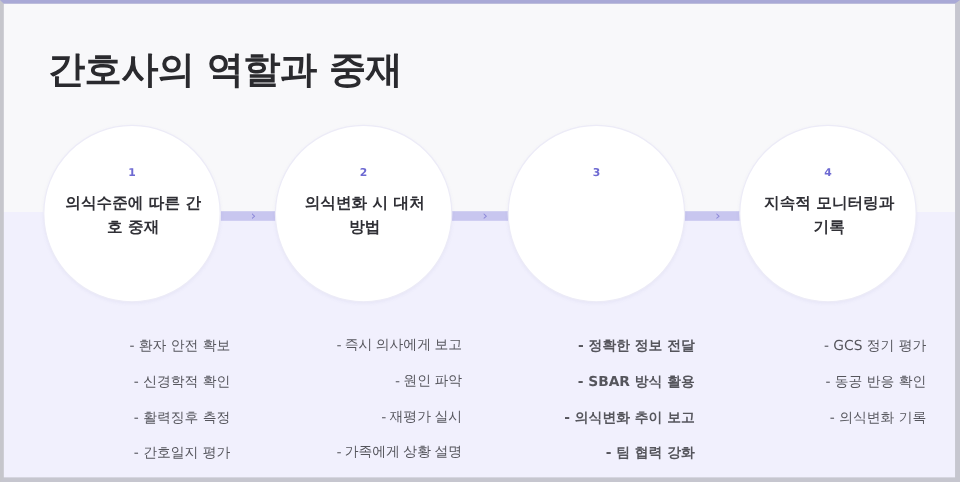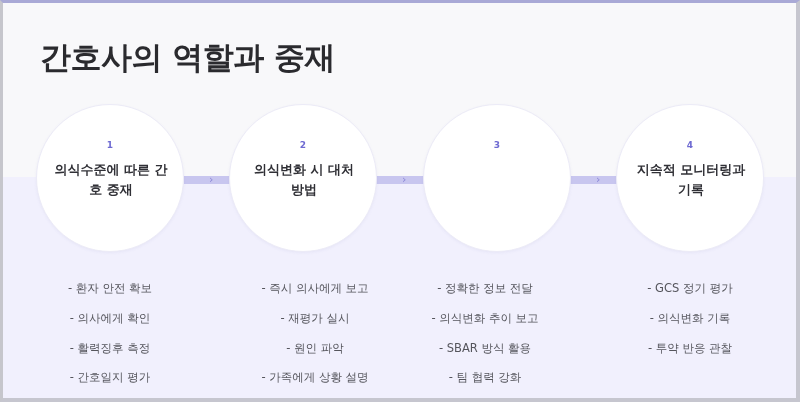--- a/index.html
+++ b/index.html
@@ -35,21 +35,21 @@
   }
   .step-label {
     position: absolute; top: 50px; left: 12px; width: 124px; height: 50px;
     display: flex; align-items: center; justify-content: center; text-align: center;
     font-size: 13px; font-weight: bold; color: #303036; line-height: 20px;
   }
   .list {
     position: absolute; top: 267px; width: 180px; list-style: none; text-align: center;
   }
   .list li {
-    font-size: 11.5px; color: #55555c; line-height: 21.8px; white-space: nowrap;
+    font-size: 11.5px; color: #55555c; line-height: 21.8px; white-space: nowrap; text-align: right;
   }
 </style>
 </head>
 <body>
 
 <div class="frame">
 
   <h1 class="title">간호사의 역할과 중재</h1>
 
   <div class="connector" style="left:181px; width:48px;"></div>
@@ -60,49 +60,49 @@
 
   <div class="connector" style="left:567px; width:50px;"></div>
   <span class="chev" style="left:589px;">›</span>
 
   <div class="step" style="left:33px;">
     <div class="step-num">1</div>
     <div class="step-label">의식수준에 따른 간호 중재</div>
   </div>
   <ul class="list" style="left:17px;">
     <li>- 환자 안전 확보</li>
-    <li>- 의사에게 확인</li>
+    <li>- 신경학적 확인</li>
     <li>- 활력징후 측정</li>
     <li>- 간호일지 평가</li>
   </ul>
 
   <div class="step" style="left:226px;">
     <div class="step-num">2</div>
     <div class="step-label">의식변화 시 대처 방법</div>
   </div>
-  <ul class="list" style="left:222px;">
+  <ul class="list" style="left:210px;font-family:Liberation Serif, serif;">
     <li>- 즉시 의사에게 보고</li>
+    <li>- 원인 파악</li>
     <li>- 재평가 실시</li>
-    <li>- 원인 파악</li>
     <li>- 가족에게 상황 설명</li>
   </ul>
 
   <div class="step" style="left:420px;">
     <div class="step-num">3</div>
   </div>
-  <ul class="list" style="left:392px;">
+  <ul class="list" style="left:404px;font-weight:bold;">
     <li>- 정확한 정보 전달</li>
+    <li>- SBAR 방식 활용</li>
     <li>- 의식변화 추이 보고</li>
-    <li>- SBAR 방식 활용</li>
     <li>- 팀 협력 강화</li>
   </ul>
 
   <div class="step" style="left:613px;">
     <div class="step-num">4</div>
     <div class="step-label">지속적 모니터링과 기록</div>
   </div>
   <ul class="list" style="left:597px;">
     <li>- GCS 정기 평가</li>
+    <li>- 동공 반응 확인</li>
     <li>- 의식변화 기록</li>
-    <li>- 투약 반응 관찰</li>
   </ul>
 
 </div>
 
 </body></html>

